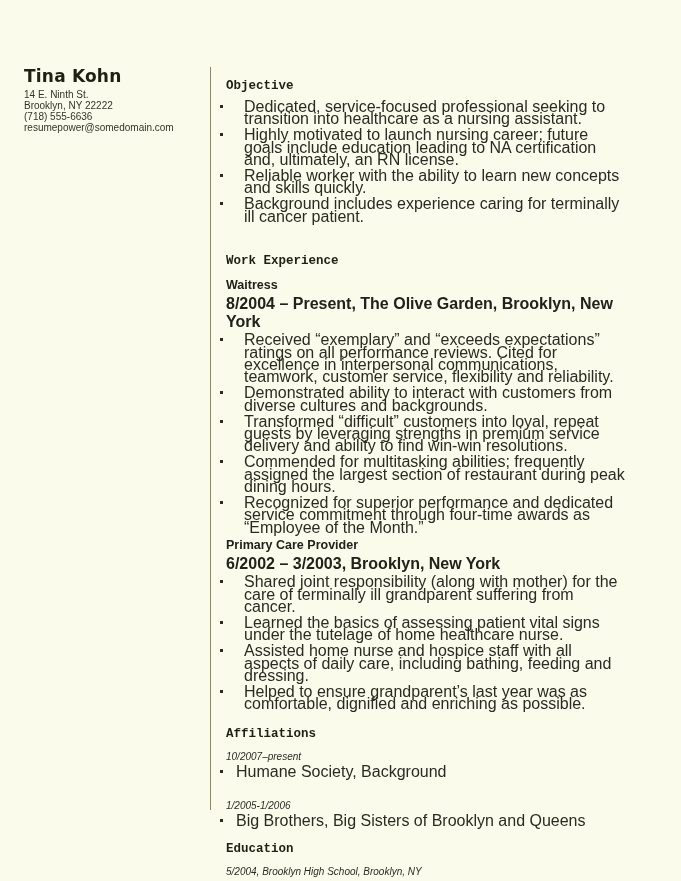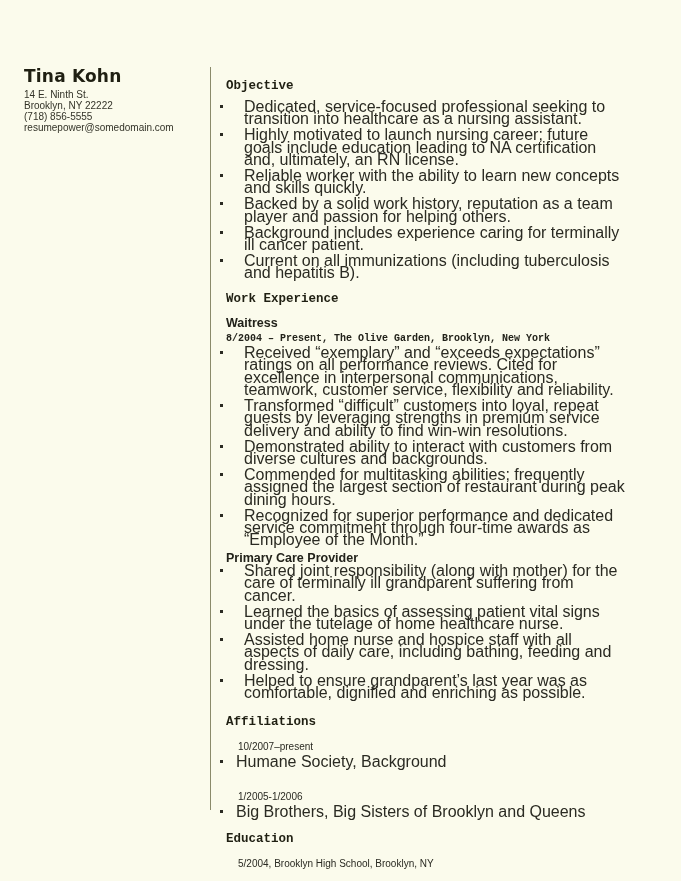--- a/index.html
+++ b/index.html
@@ -49,24 +49,23 @@
       margin: 0;
     }
     .job-title {
       font-weight: bold;
       font-size: 12.5px;
       color: #22221a;
       margin: 0;
     }
     .job-meta {
       font-weight: bold;
-      font-size: 10px;
+      font-size: 16px;
       color: #22221a;
       margin: 0;
-      font-family: Liberation Mono, monospace;
     }
     ul.bullets {
       list-style: none;
       margin: 0; padding: 0;
     }
     ul.bullets li {
       position: relative;
       padding-left: 24px;
       margin-left: -6px;
       font-size: 16px;
@@ -77,67 +76,67 @@
     ul.bullets li .bullet {
       position: absolute;
       left: 0; top: 4px;
       width: 3px; height: 3px;
       background: #2a2a22;
     }
     ul.aff li { padding-left: 16px; }
     .plain {
       font-size: 10px;
       color: #2a2a22;
-      margin: 12px;
+      margin: 0;
+      font-style: italic;
     }
   </style>
 </head>
 <body>
 
 <div class="left-col">
   <div class="name">Tina Kohn</div>
   <div class="contact-line">14 E. Ninth St.</div>
   <div class="contact-line">Brooklyn, NY 22222</div>
-  <div class="contact-line">(718) 856-5555</div>
+  <div class="contact-line">(718) 555-6636</div>
   <div class="contact-line">resumepower@somedomain.com</div>
 </div>
 
 <div class="vrule"></div>
 
 <div class="main">
 
   <section>
     <h2 class="section-title" style="margin-bottom:8px;">Objective</h2>
     <ul class="bullets">
       <li><span class="bullet"></span><span>Dedicated, service-focused professional seeking to transition into healthcare as a nursing assistant.</span></li>
       <li><span class="bullet"></span><span>Highly motivated to launch nursing career; future goals include education leading to NA certification and, ultimately, an RN license.</span></li>
       <li><span class="bullet"></span><span>Reliable worker with the ability to learn new concepts and skills quickly.</span></li>
-      <li><span class="bullet"></span><span>Backed by a solid work history, reputation as a team player and passion for helping others.</span></li>
       <li><span class="bullet"></span><span>Background includes experience caring for terminally ill cancer patient.</span></li>
-      <li><span class="bullet"></span><span>Current on all immunizations (including tuberculosis and hepatitis B).</span></li>
     </ul>
   </section>
 
-  <section style="margin-top:12px;">
+  <section style="margin-top:31px;">
     <h2 class="section-title" style="margin-bottom:10px;">Work Experience</h2>
 
     <div>
       <div class="job-title">Waitress</div>
       <div class="job-meta" style="margin:3px 0 3px;">8/2004 – Present, The Olive Garden, Brooklyn, New York</div>
       <ul class="bullets">
         <li><span class="bullet"></span><span>Received “exemplary” and “exceeds expectations” ratings on all performance reviews. Cited for excellence in interpersonal communications, teamwork, customer service, flexibility and reliability.</span></li>
+        <li><span class="bullet"></span><span>Demonstrated ability to interact with customers from diverse cultures and backgrounds.</span></li>
         <li><span class="bullet"></span><span>Transformed “difficult” customers into loyal, repeat guests by leveraging strengths in premium service delivery and ability to find win-win resolutions.</span></li>
-        <li><span class="bullet"></span><span>Demonstrated ability to interact with customers from diverse cultures and backgrounds.</span></li>
         <li><span class="bullet"></span><span>Commended for multitasking abilities; frequently assigned the largest section of restaurant during peak dining hours.</span></li>
         <li><span class="bullet"></span><span>Recognized for superior performance and dedicated service commitment through four-time awards as “Employee of the Month.”</span></li>
       </ul>
     </div>
 
     <div style="margin-top:4px;">
       <div class="job-title">Primary Care Provider</div>
+      <div class="job-meta" style="margin:3px 0 3px;">6/2002 – 3/2003, Brooklyn, New York</div>
       <ul class="bullets">
         <li><span class="bullet"></span><span>Shared joint responsibility (along with mother) for the care of terminally ill grandparent suffering from cancer.</span></li>
         <li><span class="bullet"></span><span>Learned the basics of assessing patient vital signs under the tutelage of home healthcare nurse.</span></li>
         <li><span class="bullet"></span><span>Assisted home nurse and hospice staff with all aspects of daily care, including bathing, feeding and dressing.</span></li>
         <li><span class="bullet"></span><span>Helped to ensure grandparent’s last year was as comfortable, dignified and enriching as possible.</span></li>
       </ul>
     </div>
   </section>
 
   <section style="margin-top:16px;">

